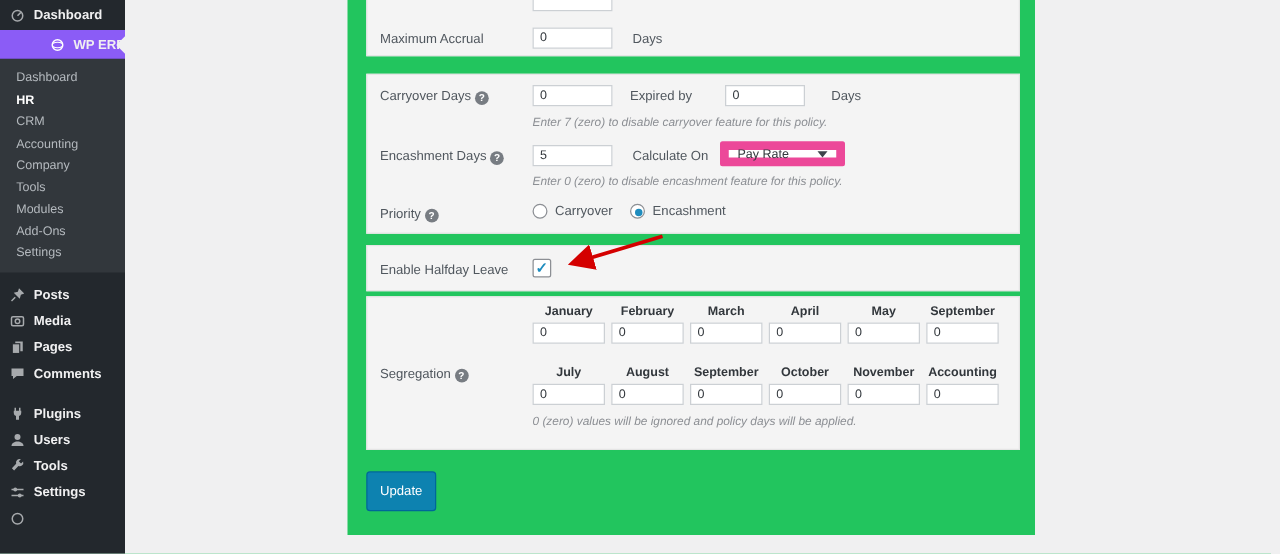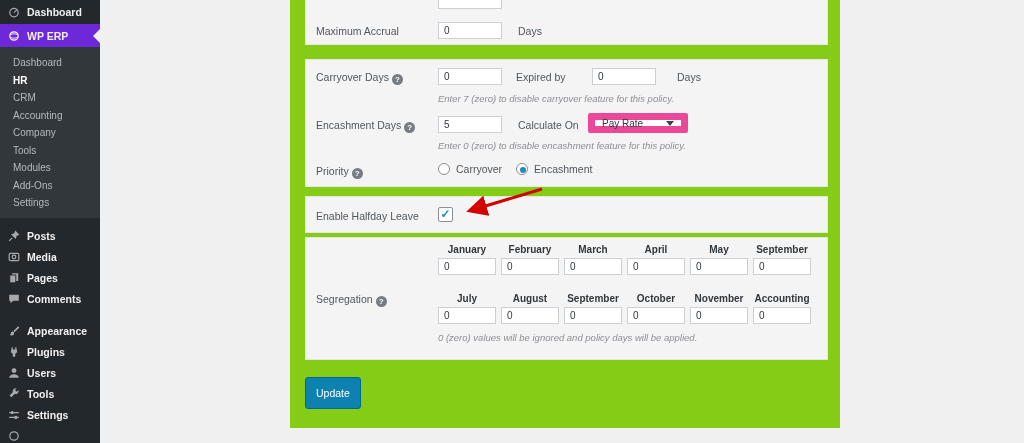--- a/index.html
+++ b/index.html
@@ -6,32 +6,32 @@
   html,body { width:1024px; height:443px; overflow:hidden; }
   body { background:#f0f0f1; font-family:"Liberation Sans",sans-serif; position:relative; }
 
   
   #sidebar { position:absolute; left:0; top:0; width:100px; height:443px; background:#23282d; }
   .menu-item { display:flex; align-items:center; gap:7px; height:21px; padding-left:8px;
                font-size:10.5px; font-weight:600; color:#f0f0f1; cursor:pointer; white-space:nowrap; }
   .menu-item svg { width:12px; height:12px; flex:none; }
   .mi-stroke { fill:none; stroke:#a7aaad; stroke-width:2; }
   .mi-fill { fill:#a7aaad; }
-  #wp-erp-item { background:#6d28d9; height:23px; position:relative; }
+  #wp-erp-item { background:#8b5cf6; height:23px; position:relative;justify-content:flex-end; }
   #wp-erp-item .notch { position:absolute; right:0; top:50%; transform:translateY(-50%);
       width:0; height:0; border-top:7px solid transparent; border-bottom:7px solid transparent;
       border-right:7px solid #f0f0f1; }
   #erp-submenu { background:#32373c; padding:6px 0 7px 0; }
   .submenu-item { font-size:10px; color:#b4b9be; padding:4px 0 4px 13px; height:17.5px; cursor:pointer; }
   .submenu-item.current { color:#fff; font-weight:bold; }
   .menu-gap { height:8px; }
   .menu-sep { height:11px; }
 
   
-  #card { position:absolute; left:290px; top:0; width:550px; height:428px; background:#84cc16; overflow:hidden; }
+  #card { position:absolute; left:278px; top:0; width:550px; height:428px; background:#22c55e; overflow:hidden; }
   .sec { position:absolute; left:15px; width:523px; background:#f4f4f4; border:1px solid #e5e5e5; }
   .flabel { position:absolute; font-size:10.5px; color:#50575e; white-space:nowrap; }
   .helper { position:absolute; font-size:9.5px; font-style:italic; color:#8c8f94; white-space:nowrap; }
   .tinput { position:absolute; width:64px; height:17px; border:1px solid #ccd0d4; background:#fff;
             font-size:10px; color:#32373c; padding:0 5px; font-family:"Liberation Sans",sans-serif; }
   .help-icon { display:inline-block; width:11px; height:11px; border-radius:50%; background:#777c82;
             color:#fff; font-size:8px; line-height:11px; text-align:center; font-weight:bold;
             margin-left:3px; vertical-align:-1px; cursor:pointer; }
   .selectbox { position:absolute; width:100px; height:20px; background:#fff; border:7px solid #ec4899;
             border-radius:2px; font-size:10px; color:#32373c; display:flex; align-items:center;
@@ -115,26 +115,20 @@
     <svg viewBox="0 0 20 20">
       <path class="mi-fill" d="M2 3h16v10H9l-5 4v-4H2z"></path>
     </svg>
     <span>Comments</span>
   </div>
 
   <div class="menu-sep"></div>
 
   <div class="menu-item">
     <svg viewBox="0 0 20 20">
-      <path class="mi-fill" d="M17 2l2 2-8 8-2-2zM8 11c-2 0-3 1-3.2 3-.1 1-.8 1.8-2 2 1.5 2.2 6.2 2 7.2-1 .5-1.6 0-4-2-4z"></path>
-    </svg>
-    <span>Appearance</span>
-  </div>
-  <div class="menu-item">
-    <svg viewBox="0 0 20 20">
       <path class="mi-fill" d="M6 2h2v4h4V2h2v4h1v3a4 4 0 01-3 3.9V18h-4v-5.1A4 4 0 015 9V6h1z"></path>
     </svg>
     <span>Plugins</span>
   </div>
   <div class="menu-item">
     <svg viewBox="0 0 20 20">
       <circle class="mi-fill" cx="10" cy="6" r="4"></circle>
       <path class="mi-fill" d="M2 18c0-4 4-6 8-6s8 2 8 6z"></path>
     </svg>
     <span>Users</span>

